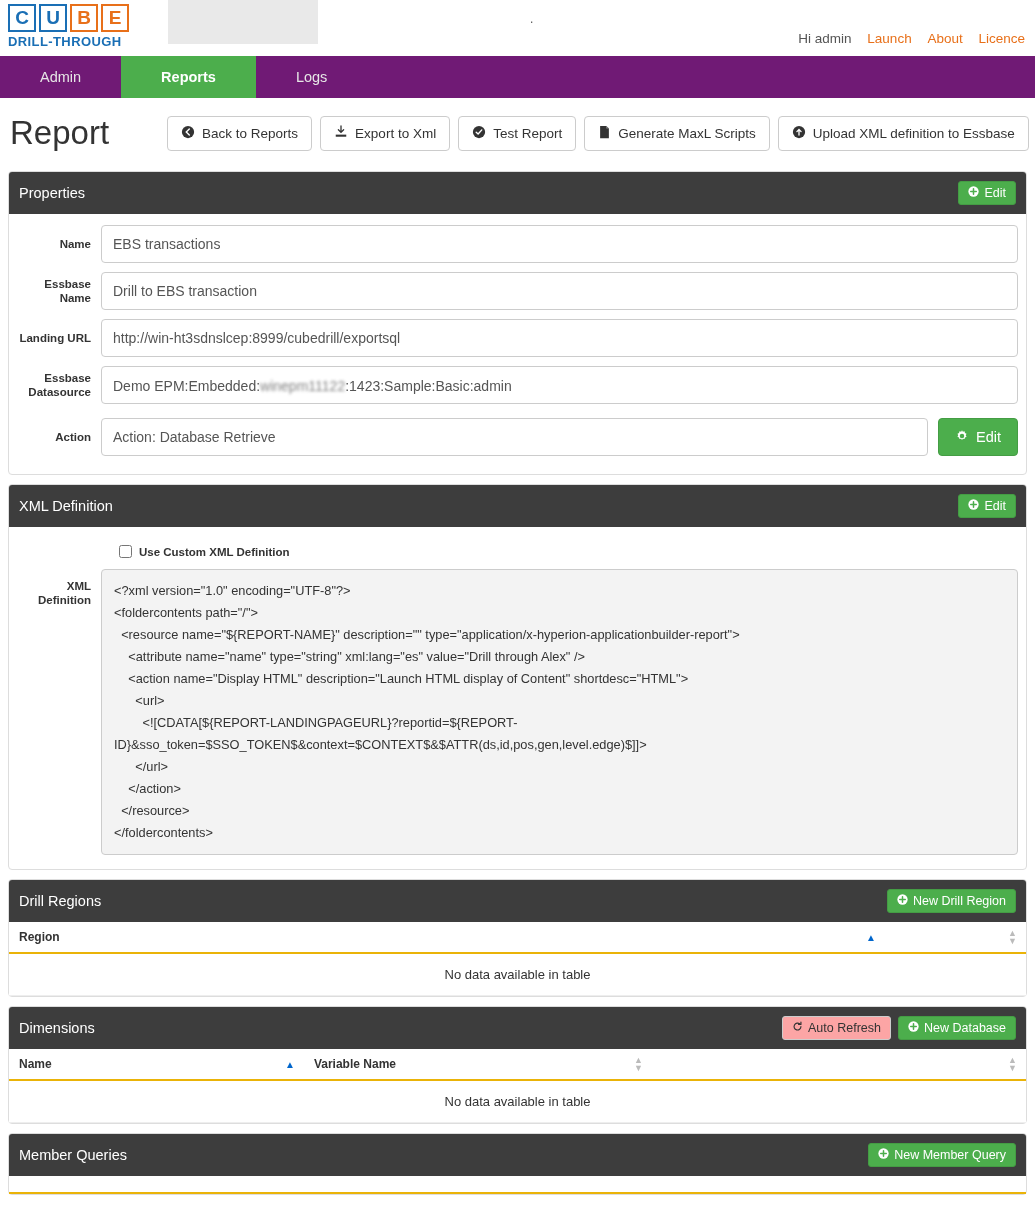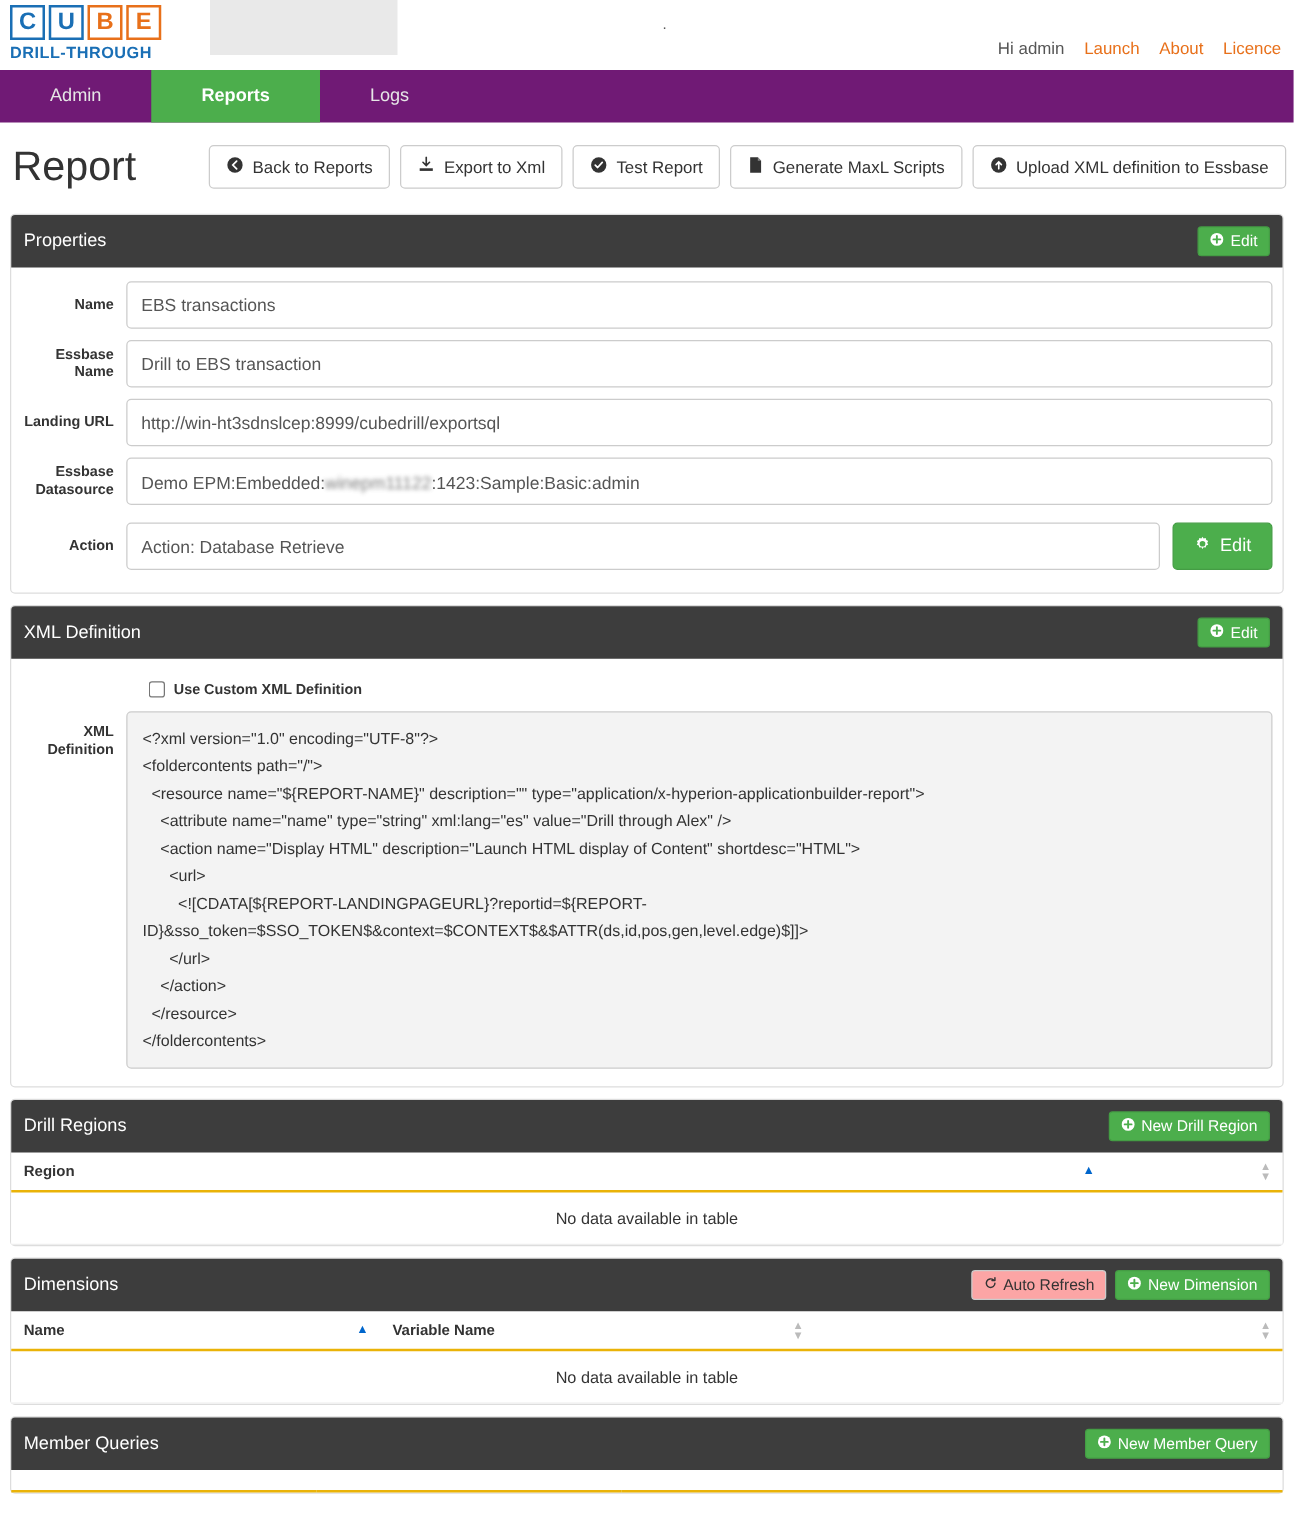--- a/index.html
+++ b/index.html
@@ -369,21 +369,21 @@
         </span>
         <span>Auto Refresh</span>
       </button>
       <button class="btn-green">
         <span>
           <svg width="11" height="11" viewBox="0 0 16 16">
               <circle cx="8" cy="8" r="7.5" fill="#fff"></circle>
               <path d="M8 4 v8 M4 8 h8" stroke="#4cae4c" stroke-width="2.2" stroke-linecap="round"></path>
             </svg>
         </span>
-        <span>New Dimension</span>
+        <span>New Database</span>
       </button>
     </span>
   </div>
   <table class="dt">
     <thead>
       <tr>
         <th style="width:29%">
           <span>Name</span>
           <span class="th-sort sort-asc">▲</span>
         </th>

